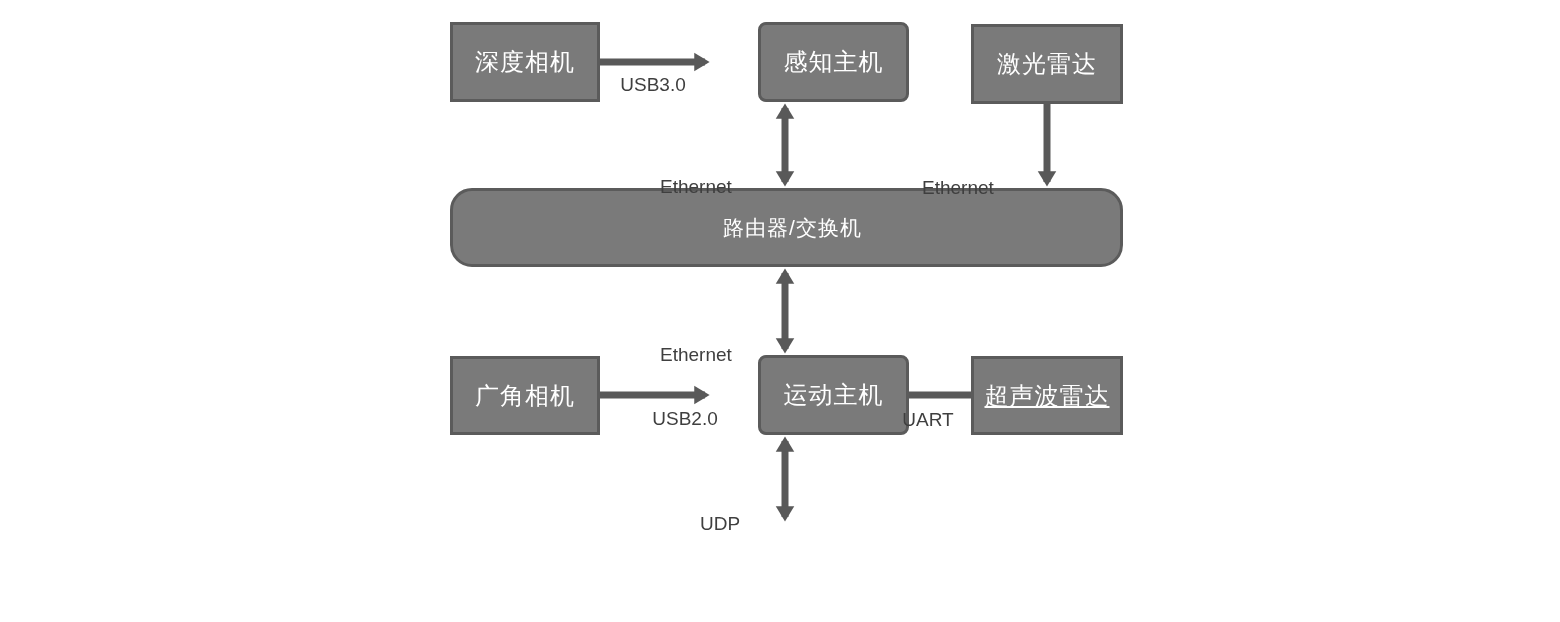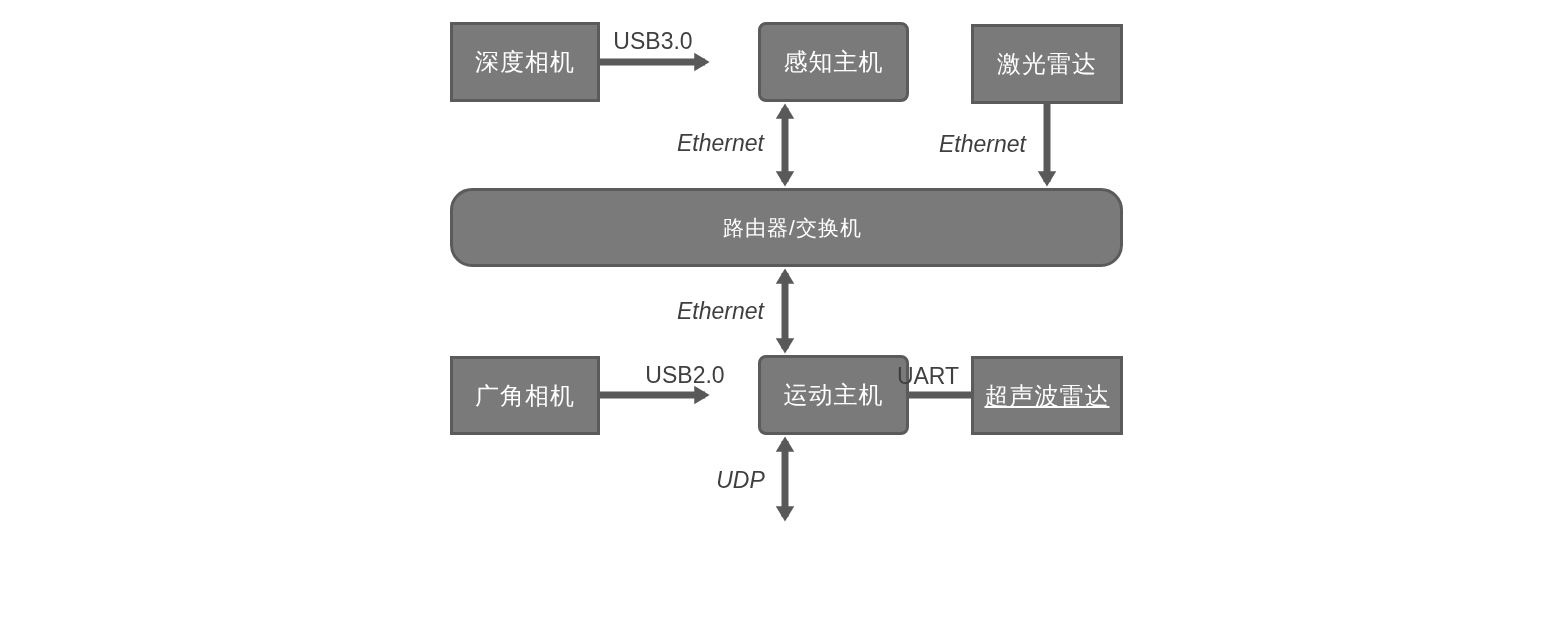--- a/index.html
+++ b/index.html
@@ -32,26 +32,27 @@
     justify-content:center;
     font-size:24px;
     letter-spacing:1px;
     white-space:nowrap;
   }
   .node.host { border-radius:8px;margin-left:48px; }
   .node.router { border-radius:22px; font-size:21px;padding-left:12px; }
   .edge-label {
     position:absolute;
     color:var(--edge-label-text,#3f3f3f);
-    font-size:23px;
+    font-size:19px;
     line-height:24px;
     white-space:nowrap;
+    margin-top:44px;
   }
   .center { text-align:center; }
-  .right { text-align:center;font-style:italic; }
+  .right { text-align:left; }
 </style>
 </head>
 <body>
 
 <div class="canvas">
 
   <svg class="arrows" width="1560" height="622" viewBox="0 0 1560 622" xmlns="http://www.w3.org/2000/svg">
     <defs>
       <marker id="ah" viewBox="0 0 10 12" refX="7" refY="6" markerWidth="2.2" markerHeight="2.8" orient="auto-start-reverse" markerUnits="strokeWidth">
         <path d="M0,0 L10,6 L0,12 z" class="arrowhead"></path>

